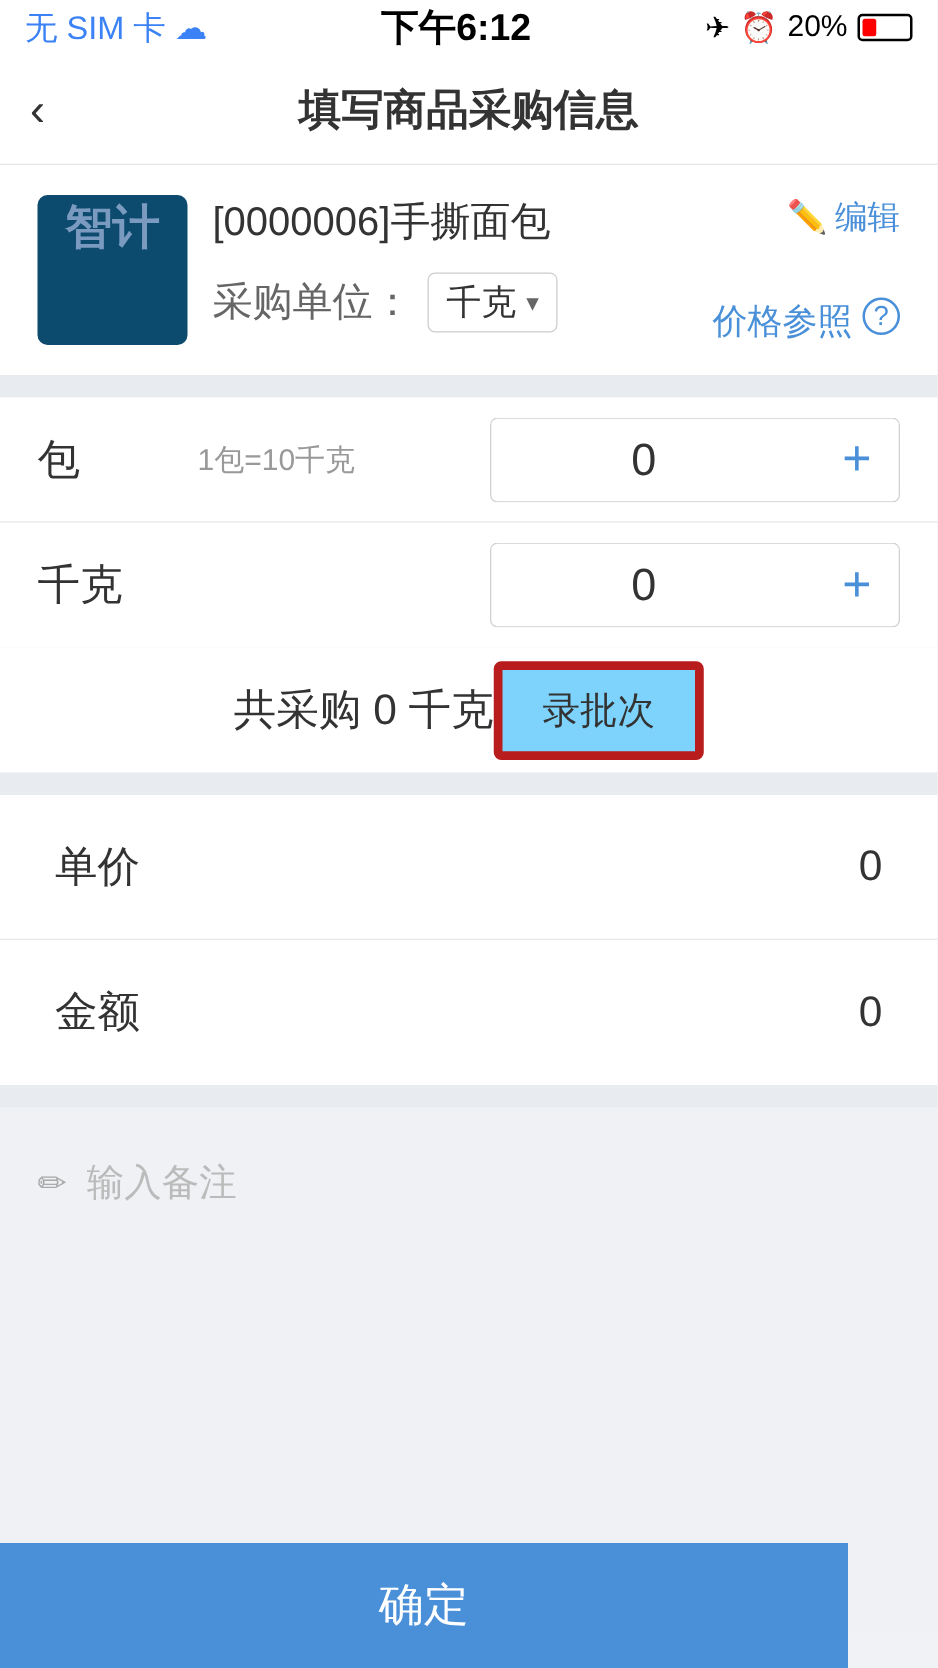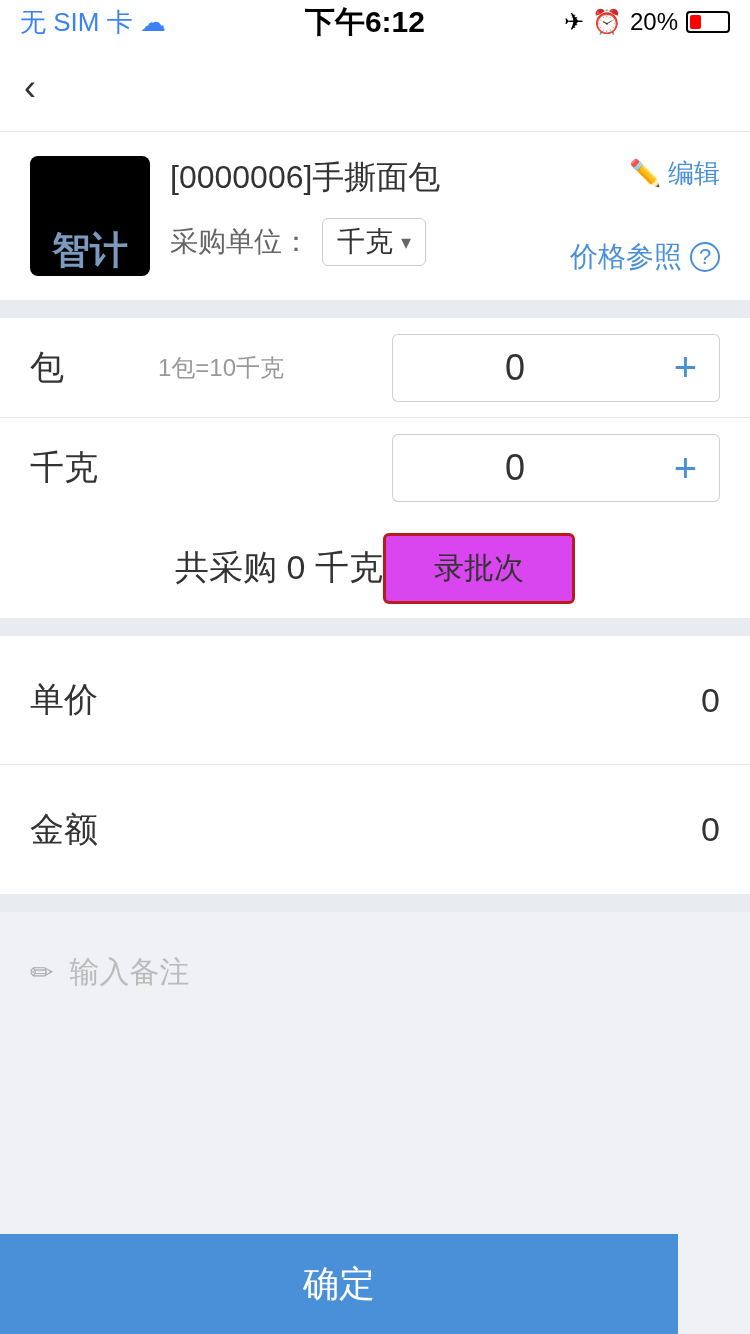--- a/index.html
+++ b/index.html
@@ -75,24 +75,24 @@
       background: #fff;
       padding: 24px 30px;
       display: flex;
       align-items: flex-start;
       gap: 20px;
       position: relative;
     }
     .product-image {
       width: 120px;
       height: 120px;
-      background: #000000;
+      background: #0c4a6e;
       border-radius: 8px;
       display: flex;
-      align-items: flex-end;
+      align-items: flex-start;
       justify-content: center;
       flex-shrink: 0;
     }
     .product-logo {
       font-size: 38px;
       color: #7a9abf;
       font-weight: 700;
     }
     .product-info {
       flex: 1;
@@ -102,21 +102,21 @@
       color: #333;
       font-weight: 500;
       margin-bottom: 18px;
     }
     .product-unit-row {
       display: flex;
       align-items: center;
       gap: 12px;
     }
     .unit-label {
-      font-size: 28px;
+      font-size: 32px;
       color: #666;
     }
     .unit-select {
       display: flex;
       align-items: center;
       border: 1px solid #ccc;
       border-radius: 6px;
       padding: 4px 14px;
       font-size: 28px;
       color: #333;
@@ -136,21 +136,20 @@
       gap: 6px;
       cursor: pointer;
     }
     .price-ref {
       position: absolute;
       bottom: 24px;
       right: 30px;
       font-size: 28px;
       color: #4a90d9;
       display: flex;
-      align-items: center;
       gap: 8px;
       cursor: pointer;
     }
     .info-circle {
       width: 30px; height: 30px;
       border: 2px solid #4a90d9;
       border-radius: 50%;
       display: inline-flex;
       align-items: center;
       justify-content: center;
@@ -226,40 +225,40 @@
       justify-content: center;
       padding: 0 30px;
       height: 100px;
       background: #fff;
     }
     .summary-text {
       font-size: 34px;
       color: #333;
     }
     .record-btn {
-      border: 3px solid #b91c1c;
+      border: 7px solid #b91c1c;
       border-radius: 6px;
-      padding: 12px 48px;
+      padding: 12px 32px;
       font-size: 30px;
       color: #333;
-      background: #d946ef;
+      background: #7dd3fc;
       cursor: pointer;
     }
 
     
     .price-section {
       background: #fff;
       margin-top: 0;
     }
     .price-row {
       display: flex;
       align-items: center;
       justify-content: space-between;
-      padding: 0 30px;
-      height: 129px;
+      padding: 0 44px;
+      height: 116px;
       border-bottom: 1px solid #e8e8e8;
       gap: 45px;
     }
     .price-row:last-child { border-bottom: none; }
     .price-row-label {
       font-size: 34px;
       color: #333;
     }
     .price-row-value {
       font-size: 34px;
@@ -318,20 +317,21 @@
     <span class="battery-icon">
       <span class="battery-body">
         <span class="battery-fill"></span>
       </span>
     </span>
   </div>
 </div>
 
 <div class="header">
   <span class="header-back">‹</span>
+  <span class="header-title">填写商品采购信息</span>
 </div>
 
 <div class="main-content">
 
   <div class="product-card">
     <div class="product-image">
       <span class="product-logo">智计</span>
     </div>
     <div class="product-info">
       <div class="product-name">

